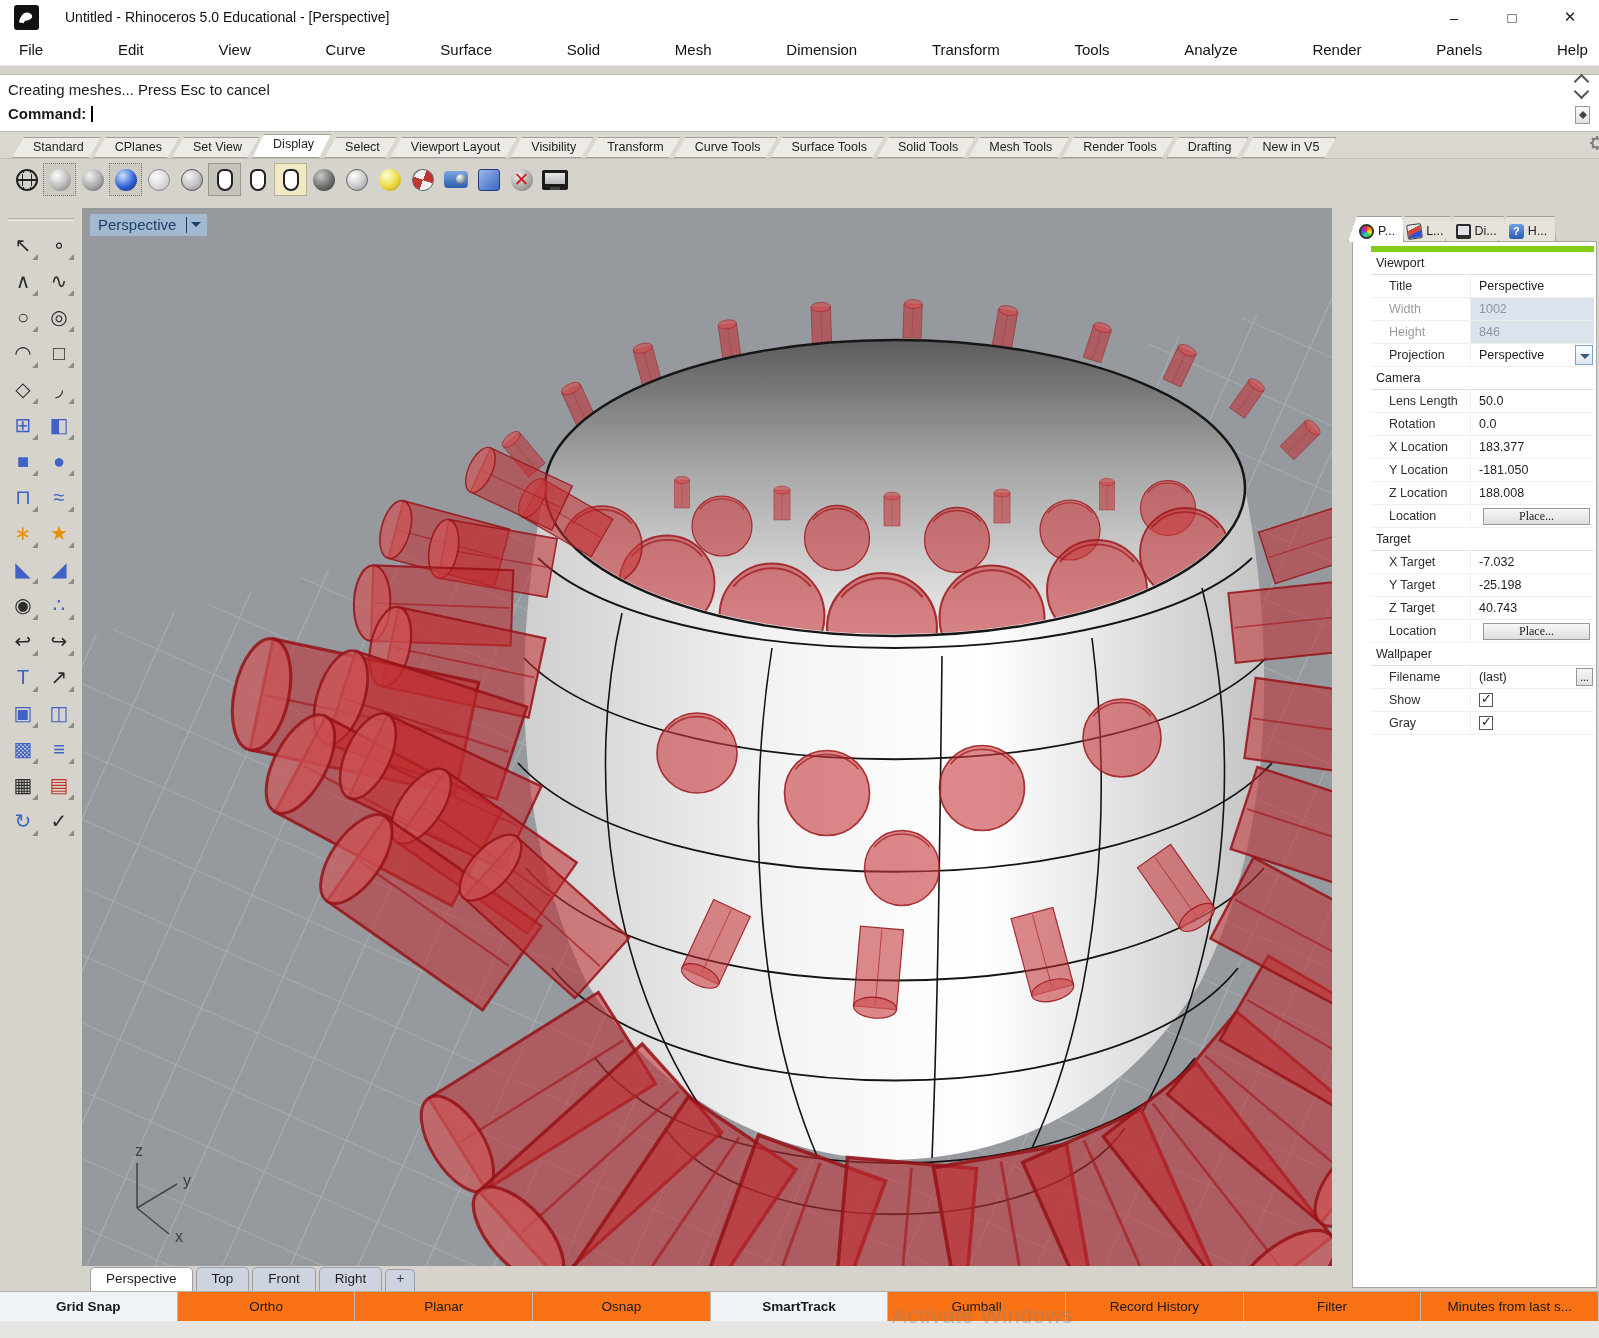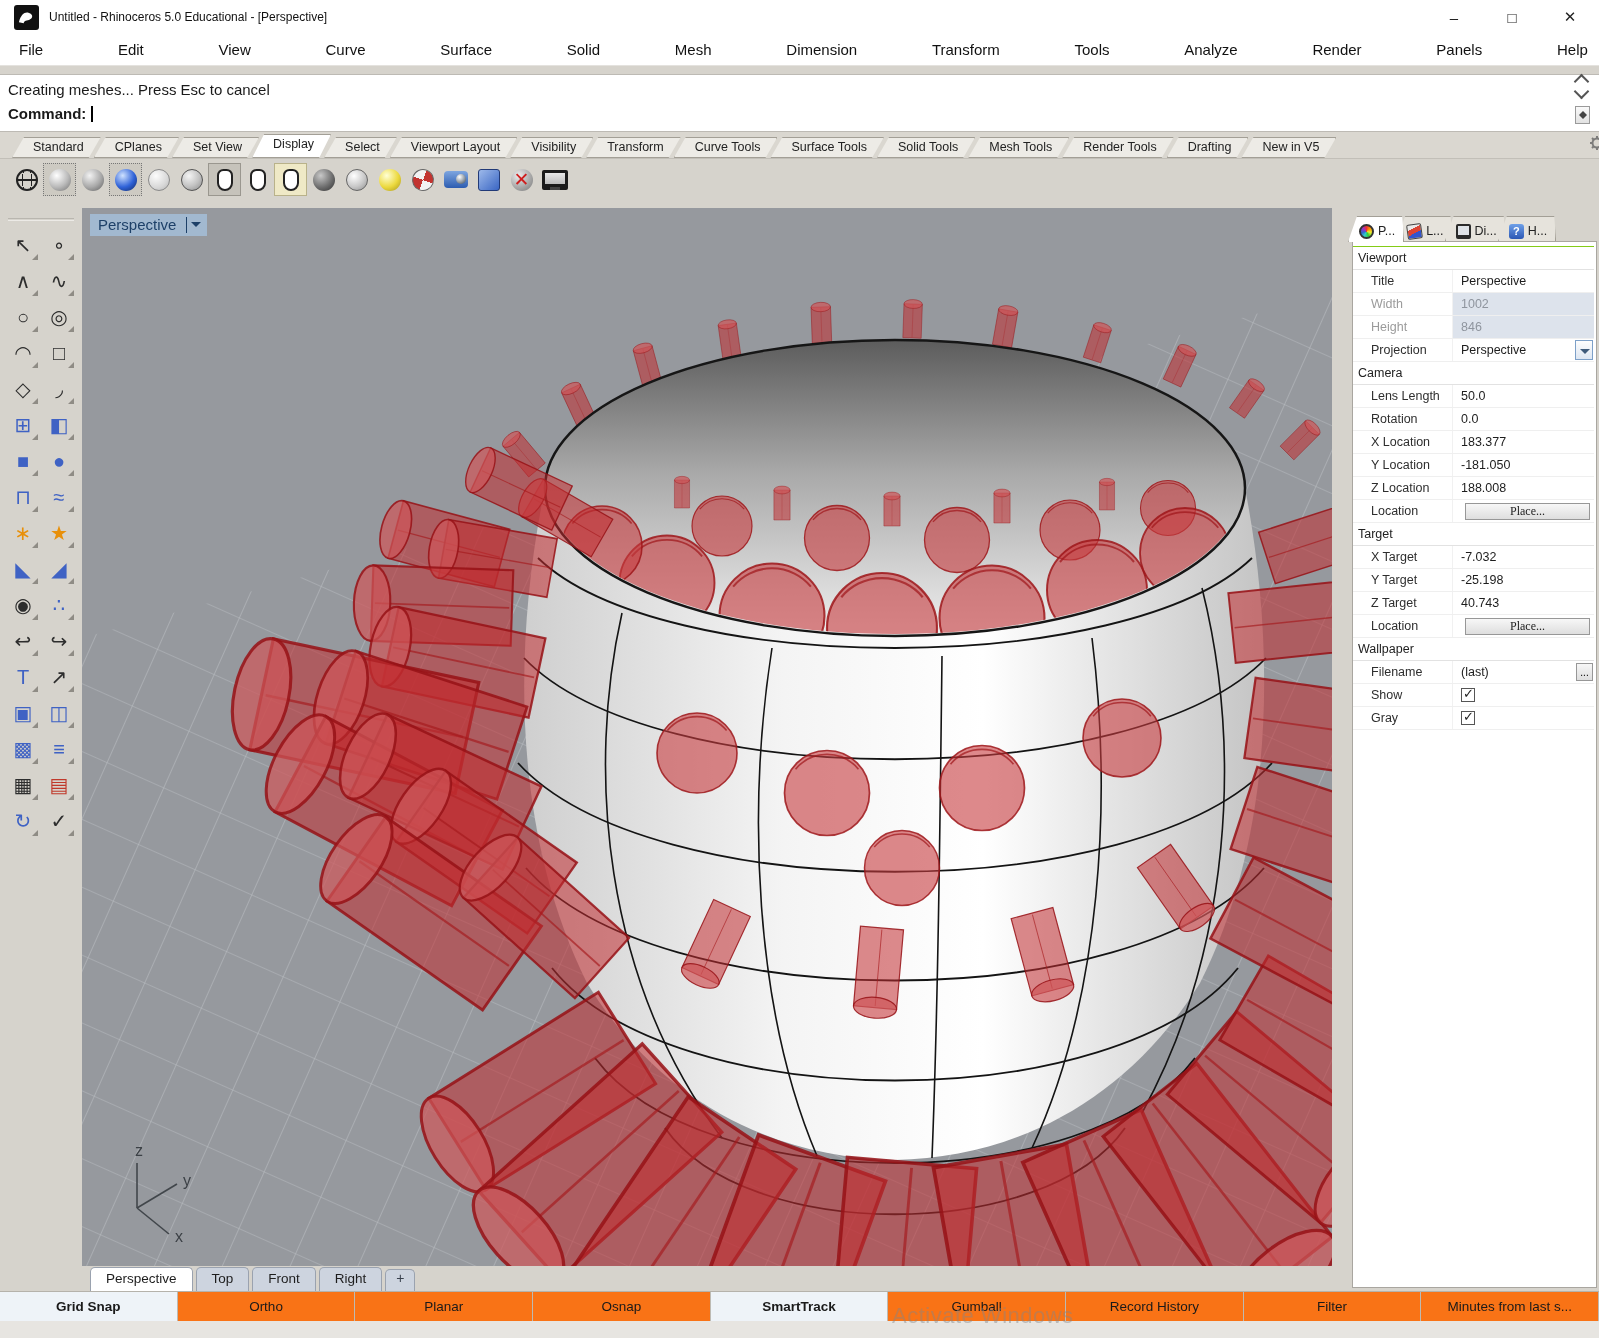--- a/index.html
+++ b/index.html
@@ -2,21 +2,21 @@
 <html><head>
 <meta charset="utf-8">
 <style>
   * { margin:0; padding:0; box-sizing:border-box; }
   html,body { width:1599px; height:1338px; overflow:hidden; }
   body { font-family:"Liberation Sans","DejaVu Sans",sans-serif; background:#d6d3cc; position:relative; color:#1a1a1a; }
 
   
   .titlebar { position:absolute; left:0; top:0; width:1599px; height:34px; background:#ffffff; display:flex; align-items:center; }
   .rhino-logo { width:25px; height:25px; margin-left:14px; background:#111; border-radius:3px; display:flex; align-items:center; justify-content:center; }
-  .title-text { margin-left:10px; font-size:12px; color:#111;text-align:right; }
+  .title-text { margin-left:26px; font-size:14px; color:#111;text-align:right; }
   .win-controls { margin-left:auto; display:flex; align-items:center; height:100%; }
   .win-btn { width:58px; height:100%; display:flex; align-items:center; justify-content:center; font-size:15px; color:#222; cursor:default; }
 
   
   .menubar { position:absolute; left:0; top:34px; width:1599px; height:32px; background:#ffffff; display:flex; align-items:center; padding-left:8px; border-bottom:1px solid #e4e2de;justify-content:space-between; }
   .menu-item { padding:0 11px; font-size:15px; color:#111; }
 
   
   .cmd-history { position:absolute; left:0; top:74px; width:1599px; height:33px; background:#fff; border:1px solid #bdbab4; border-left:none; border-right:none; font-size:15px; padding:6px 0 0 8px; }
   .cmd-line { position:absolute; left:0; top:99px; width:1599px; height:33px; background:#fff; border-bottom:1px solid #bdbab4; font-size:15px; font-weight:bold; padding:6px 0 0 8px; }
@@ -89,21 +89,21 @@
   .ptab { height:26px; padding:3px 8px 0 10px; margin-right:-8px; background:#e6e3dc; border:1px solid #a39f96; border-bottom:none; font-size:12.5px; color:#222; clip-path:polygon(9px 0, calc(100% - 2px) 0, 100% 100%, 0 100%); display:flex; align-items:center; gap:4px; min-width:56px; }
   .ptab.active { background:#fff; z-index:2; }
   .ptab-icon { width:15px; height:15px; flex:0 0 auto; }
   .icon-colorwheel { border-radius:50%; background:conic-gradient(#e33,#f90,#ee3,#3c3,#3cc,#36c,#93c,#e33); border:2px solid #333; }
   .icon-layers { background:linear-gradient(160deg,#e8e8e8 30%,#d43 30% 60%,#35c 60%); border:1px solid #444; border-radius:2px; transform:rotate(-8deg); }
   .icon-monitor { background:#2b2b2b; border-radius:2px; position:relative; }
   .icon-monitor:before { content:""; position:absolute; left:2px; top:2px; right:2px; bottom:4px; background:#dfe3e8; }
   .icon-help { background:linear-gradient(#6fa0e8,#2b57b4); border-radius:3px; color:#fff; font-size:11px; font-weight:bold; display:flex; align-items:center; justify-content:center; }
   .panel-card { position:absolute; left:20px; top:41px; width:245px; height:1047px; background:#fff; border:1px solid #a9a6a0; }
 
-  .pgrid { margin:4px 2px 0 0; border-top:1px solid #84cc16; font-size:12.5px; }
+  .pgrid { margin:4px 2px 0 18px; border-top:6px solid #84cc16; font-size:12.5px; }
   .prow { display:flex; height:23px; align-items:stretch; border-bottom:1px solid #efefef; background:#fff; }
   .prow.section { border-bottom:1px solid #e2e2e2; }
   .plabel { width:100px; padding:4px 0 0 18px; color:#2e2e2e; flex:0 0 auto; border-right:1px solid #f1f1f1; white-space:nowrap; overflow:hidden; }
   .prow.section .plabel { width:100%; padding-left:5px; border-right:none; color:#222; }
   .pvalue { flex:1; position:relative; display:flex; align-items:center; padding-left:8px; color:#1d1d1d; }
   .pv-text { white-space:nowrap; }
   .prow.gray .plabel { color:#9b9b9b; }
   .prow.gray .pvalue { background:#dde3ec; color:#8f959e; }
   .pv-btn { display:none; flex:1; margin:2px 4px; border:1px solid #979797; background:linear-gradient(#f7f7f7,#dedede); font-size:12px; font-family:Liberation Serif, serif; color:#222; }
   .prow.button .pv-btn { display:block; }

